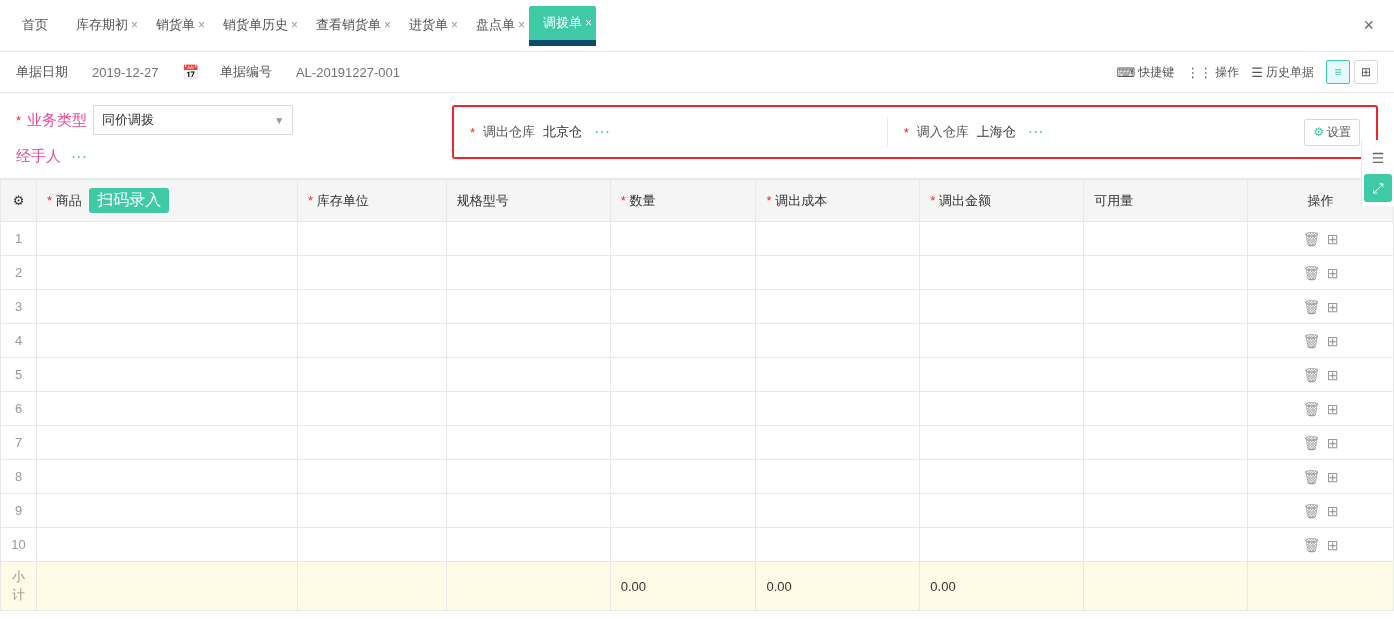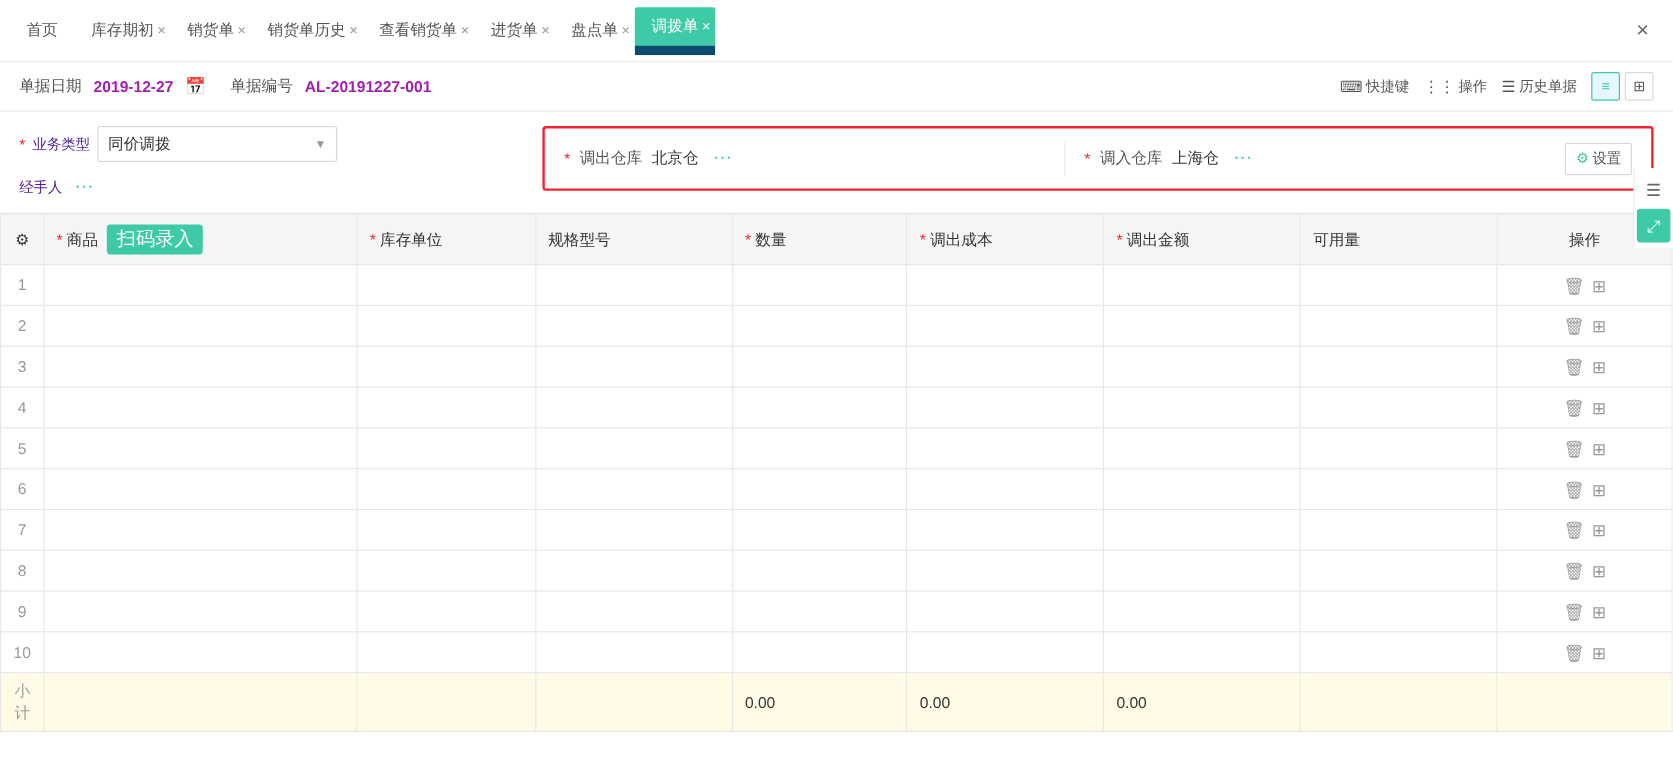--- a/index.html
+++ b/index.html
@@ -9,39 +9,39 @@
     .tab-bar {
       display: flex; align-items: center; border-bottom: 1px solid #e8e8e8;
       background: #fff; height: 52px; padding: 0 8px; text-align: center;
     }
     .tab-item {
       display: flex; align-items: center; padding: 0 14px; height: 40px;
       cursor: pointer; font-size: 13px; color: #555; white-space: nowrap;
       border-bottom: 2px solid transparent; position: relative;
     }
     .tab-item.active {
-      color: #fff; background: #3ec9a7; border-bottom: 8px solid #0c4a6e; border-radius: 2px 2px 0 0;
+      color: #fff; background: #3ec9a7; border-bottom: 6px solid #0c4a6e; border-radius: 2px 2px 0 0;
     }
     .tab-close-btn {
       position: absolute; right: 4px; top: 50%; transform: translateY(-50%);
       font-size: 12px; color: #999; cursor: pointer;
     }
     .tab-item.active .tab-close-btn { color: #fff; }
     .window-close {
       margin-left: auto; padding: 0 12px; font-size: 18px; cursor: pointer; color: #666;
     }
 
     
     .header-bar {
       display: flex; align-items: center; padding: 8px 16px;
       border-bottom: 1px solid #e8e8e8; background: #fff; gap: 20px;
     }
-    .header-field { display: flex; align-items: center; gap: 10px; font-size: 13px; }
+    .header-field { display: flex; align-items: center; gap: 24px; font-size: 13px; }
     .header-label { color: #555; }
-    .header-value { color: #a21caf; font-weight: 700; }
+    .header-value { color: #737373; font-weight: 400; }
     .calendar-icon { color: #3ec9a7; cursor: pointer; font-size: 14px; }
     .header-actions { margin-left: auto; display: flex; align-items: center; gap: 12px; font-size: 12px; color: #555; }
     .header-action-item { display: flex; align-items: center; gap: 3px; cursor: pointer; }
     .action-icon { font-size: 13px; }
 
     
     .toolbar-icons { display: flex; align-items: center; gap: 4px; }
     .toolbar-icon-btn { 
       width: 24px; height: 24px; border: 1px solid #d9d9d9; background: #fff;
       cursor: pointer; display: flex; align-items: center; justify-content: center;
@@ -56,21 +56,21 @@
     .settings-btn .gear-icon { color: #3ec9a7; }
 
     
     .form-section {
       padding: 12px 16px; border-bottom: 1px solid #e8e8e8;
       display: flex; align-items: flex-start; gap: 0;
     }
     .form-left { display: flex; flex-direction: column; gap: 12px; min-width: 420px; }
     .form-field { display: flex; align-items: center; gap: 6px; }
     .required-star { color: #f5222d; }
-    .form-label { color: #4c1d95; font-size: 12px; }
+    .form-label { color: #ec4899; font-size: 15px; }
     .form-select {
       display: flex; align-items: center; border: 1px solid #d9d9d9; border-radius: 2px;
       padding: 4px 8px; height: 30px; min-width: 200px; background: #fff; cursor: pointer;
       justify-content: space-between;
     }
     .form-select-text { color: #333; font-size: 13px; text-align: center; }
     .form-select-arrow { color: #999; font-size: 10px; }
     .dots-btn { color: #3ec9a7; cursor: pointer; font-size: 16px; padding: 0 4px; }
 
     

